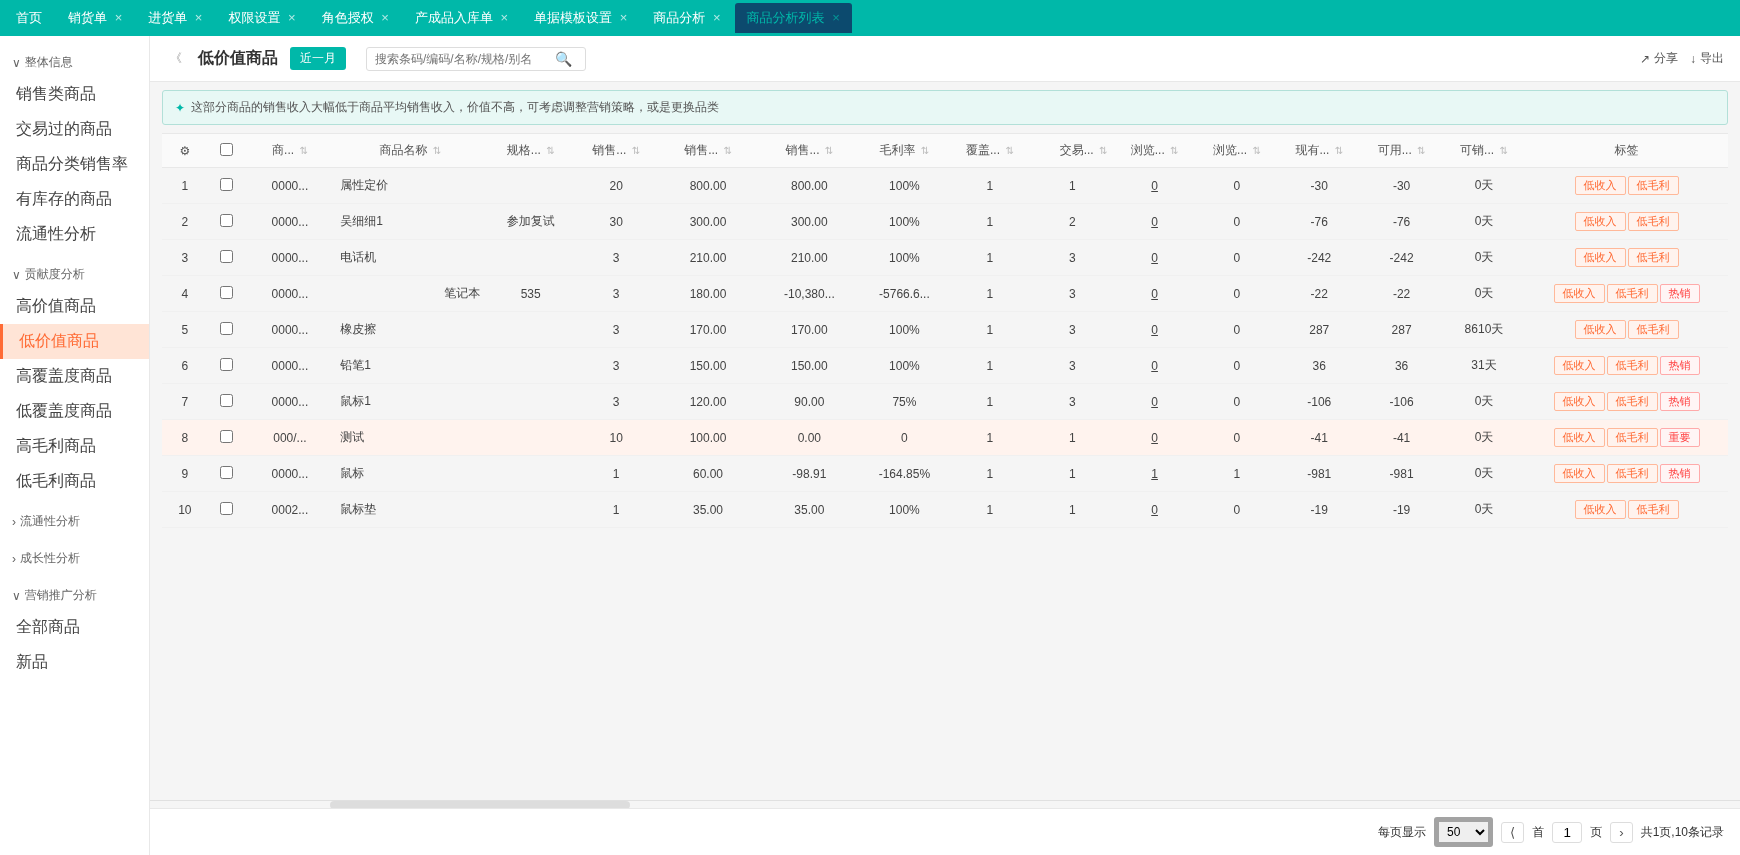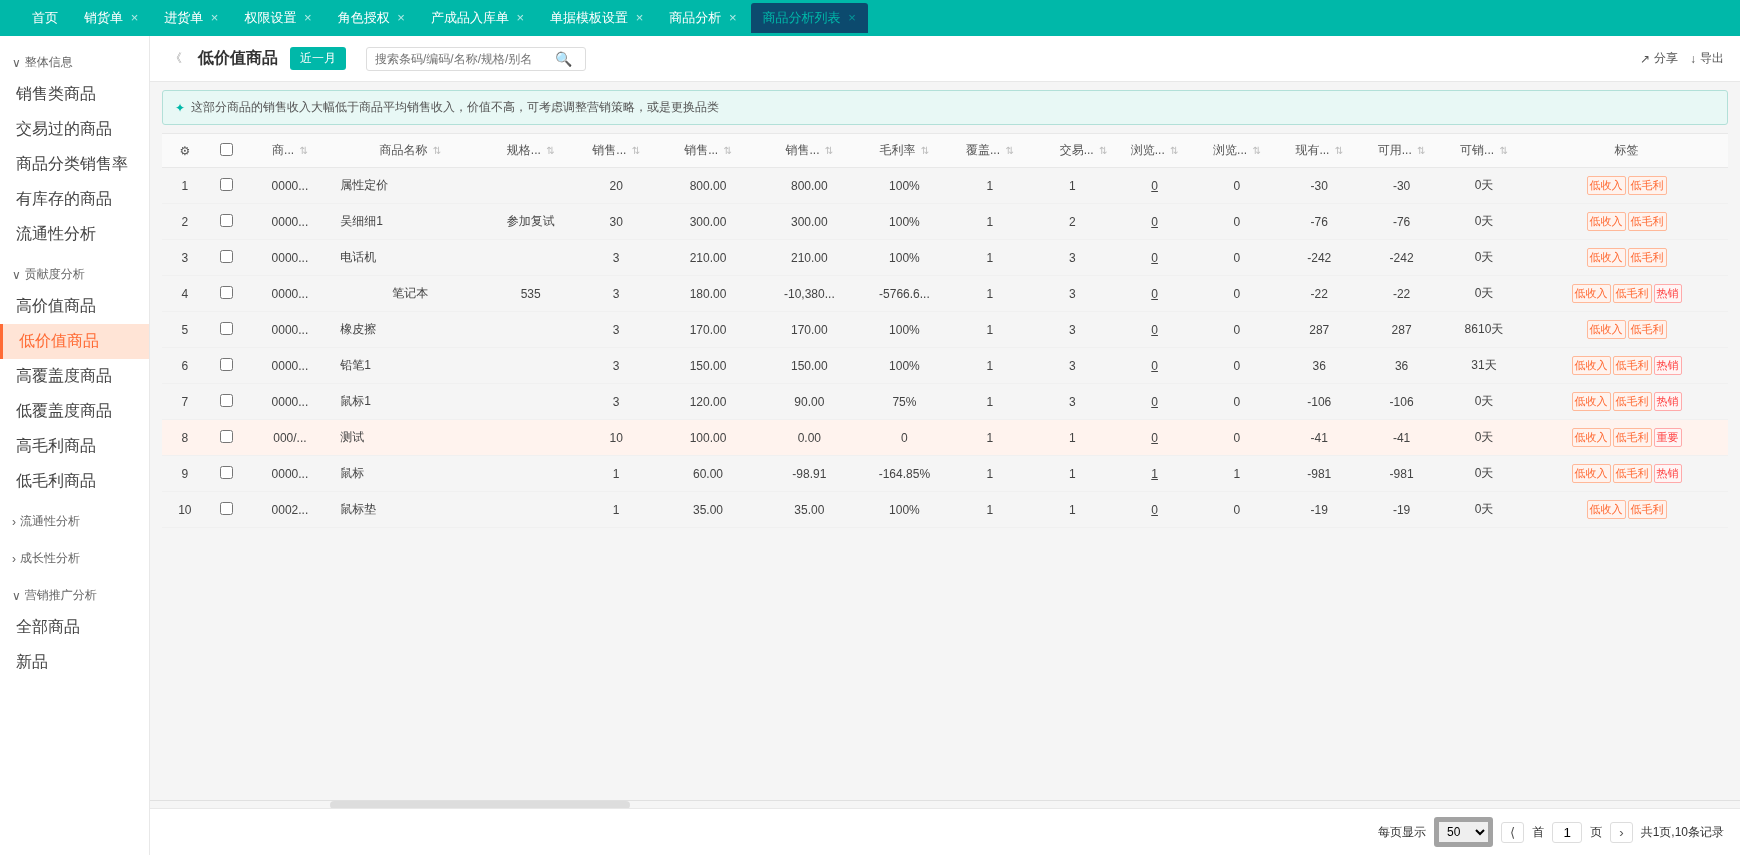--- a/index.html
+++ b/index.html
@@ -1,19 +1,19 @@
 <!DOCTYPE html>
 <html><head>
   <meta charset="utf-8">
   <style>
     * { margin: 0; padding: 0; box-sizing: border-box; }
     body { font-family: 'Microsoft YaHei', Arial, sans-serif; font-size: 12px; background: #f5f5f5; color: #333; width: 1740px; height: 855px; overflow: hidden; }
     
     
-    .top-nav { background: #00b8a9; height: 36px; display: flex; align-items: center; padding: 0 20px; gap: 2px; }
+    .top-nav { background: #00b8a9; height: 36px; display: flex; align-items: center; padding: 0 4px; gap: 2px; }
     .nav-item { color: #fff; padding: 6px 12px; cursor: pointer; font-size: 13px; border-radius: 3px; white-space: nowrap; }
     .nav-item.active { background: #0c4a6e; color: #00b8a9; border-radius: 3px 3px 0 0; text-align: right; }
     .nav-item .close { margin-left: 4px; opacity: 0.7; }
     
     
     .main-layout { display: flex; height: calc(855px - 36px); }
     
     
     .sidebar { width: 150px; background: #fff; border-right: 1px solid #e8e8e8; overflow-y: auto; padding: 8px 0; flex-shrink: 0; }
     .sidebar-section { padding: 4px 0; }
@@ -40,21 +40,21 @@
     
     
     .table-container { flex: 1; overflow: auto; padding: 0 12px; }
     .data-table { width: 100%; border-collapse: collapse; font-size: 12px; }
     .data-table th { background: #fafafa; border-bottom: 1px solid #e8e8e8; border-top: 1px solid #e8e8e8; padding: 8px 6px; text-align: center; color: #555; font-weight: normal; white-space: nowrap; position: sticky; top: 0; z-index: 10; }
     .data-table th .sort-arrows { color: #bbb; font-size: 10px; margin-left: 2px; }
     .data-table td { padding: 7px 6px; text-align: center; border-bottom: 1px solid #f0f0f0; color: #444; }
     .data-table tr.highlighted td { background: #fff3ee; }
     .checkbox-cell { width: 30px; }
     input[type="checkbox"] { cursor: pointer; }
-    .tag { display: inline-block; padding: 1px 2px; border-radius: 2px; font-size: 11px; margin: 1px; }
+    .tag { display: inline-block; padding: 1px 8px; border-radius: 2px; font-size: 11px; margin: 1px; }
     .tag-orange { color: #ff6b35; border: 1px solid #ffb899; background: #fff3ee; }
     .tag-red { color: #ff4444; border: 1px solid #ffaaaa; background: #fff5f5; }
     .days-orange { color: #ff6b35; }
     .underline { text-decoration: underline; cursor: pointer; }
     
     
     .pagination { background: #fff; border-top: 1px solid #e8e8e8; padding: 8px 16px; display: flex; align-items: center; justify-content: flex-end; gap: 8px; font-size: 12px; }
     .page-size-select { border: 5px solid #a3a3a3; border-radius: 3px; padding: 2px 4px; font-size: 12px; }
     .page-btn { border: 1px solid #ddd; background: #fff; border-radius: 3px; padding: 2px 8px; cursor: pointer; color: #555; }
     .current-page { border: 1px solid #ddd; border-radius: 3px; padding: 2px 6px; width: 30px; text-align: center; }
@@ -250,21 +250,21 @@
     <td>-242</td>
     <td class="days-orange">0天</td>
     <td><span class="tag tag-orange">低收入</span><span class="tag tag-orange">低毛利</span></td>
   </tr>
             <tr>
     <td class="row-num">4</td>
     <td class="checkbox-cell">
       <input type="checkbox" style="">
     </td>
     <td>0000...</td>
-    <td style="text-align:center;">笔记本</td>
+    <td style="text-align:right;">笔记本</td>
     <td>535</td>
     <td>3</td>
     <td>180.00</td>
     <td>-10,380...</td>
     <td>-5766.6...</td>
     <td>1</td>
     <td>3</td>
     <td><span class="underline">0</span></td>
     <td>0</td>
     <td>-22</td>

